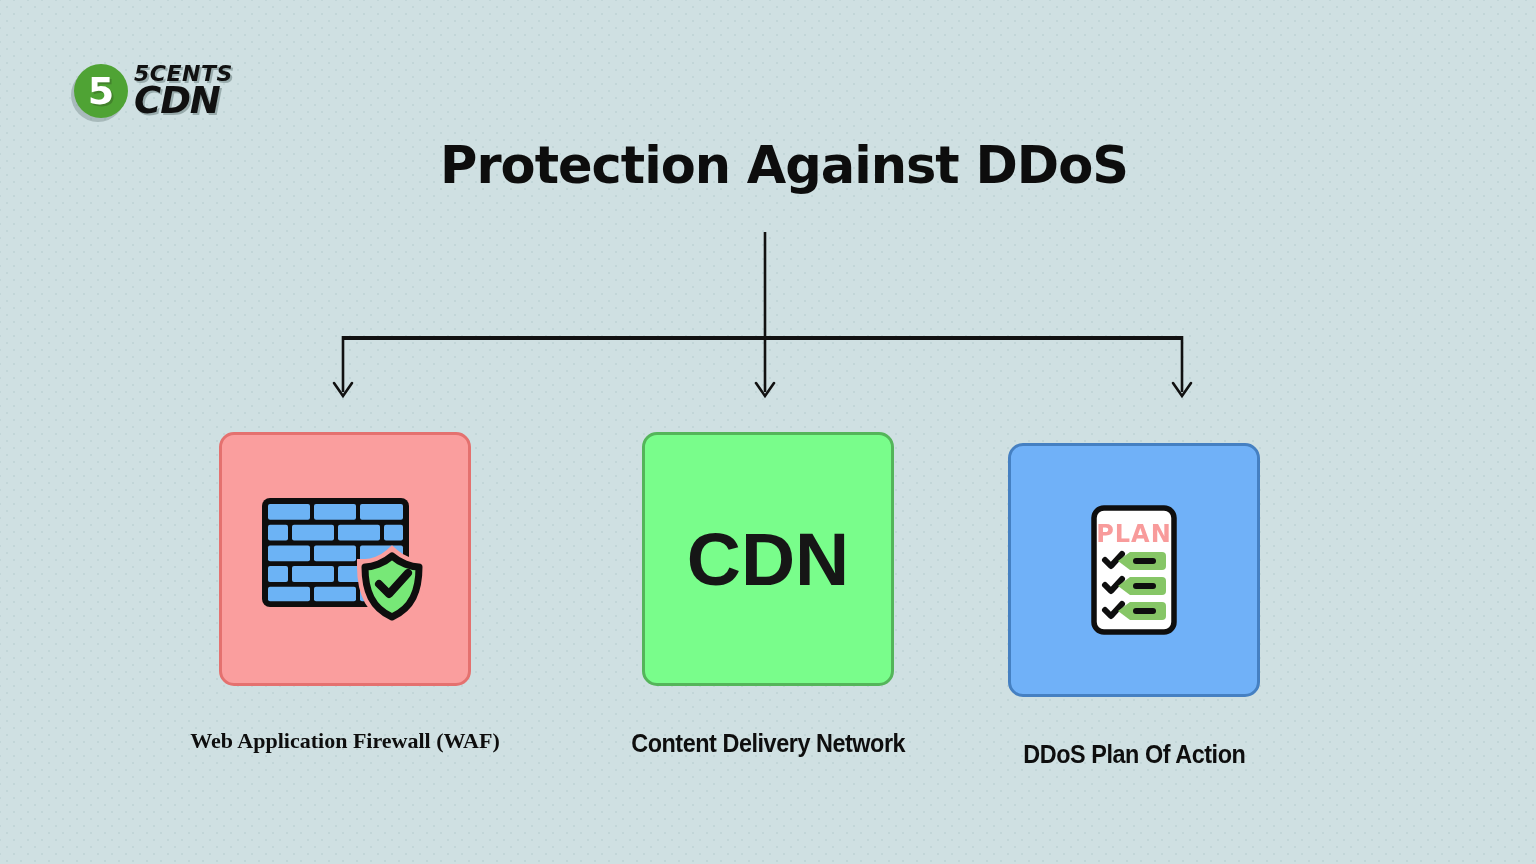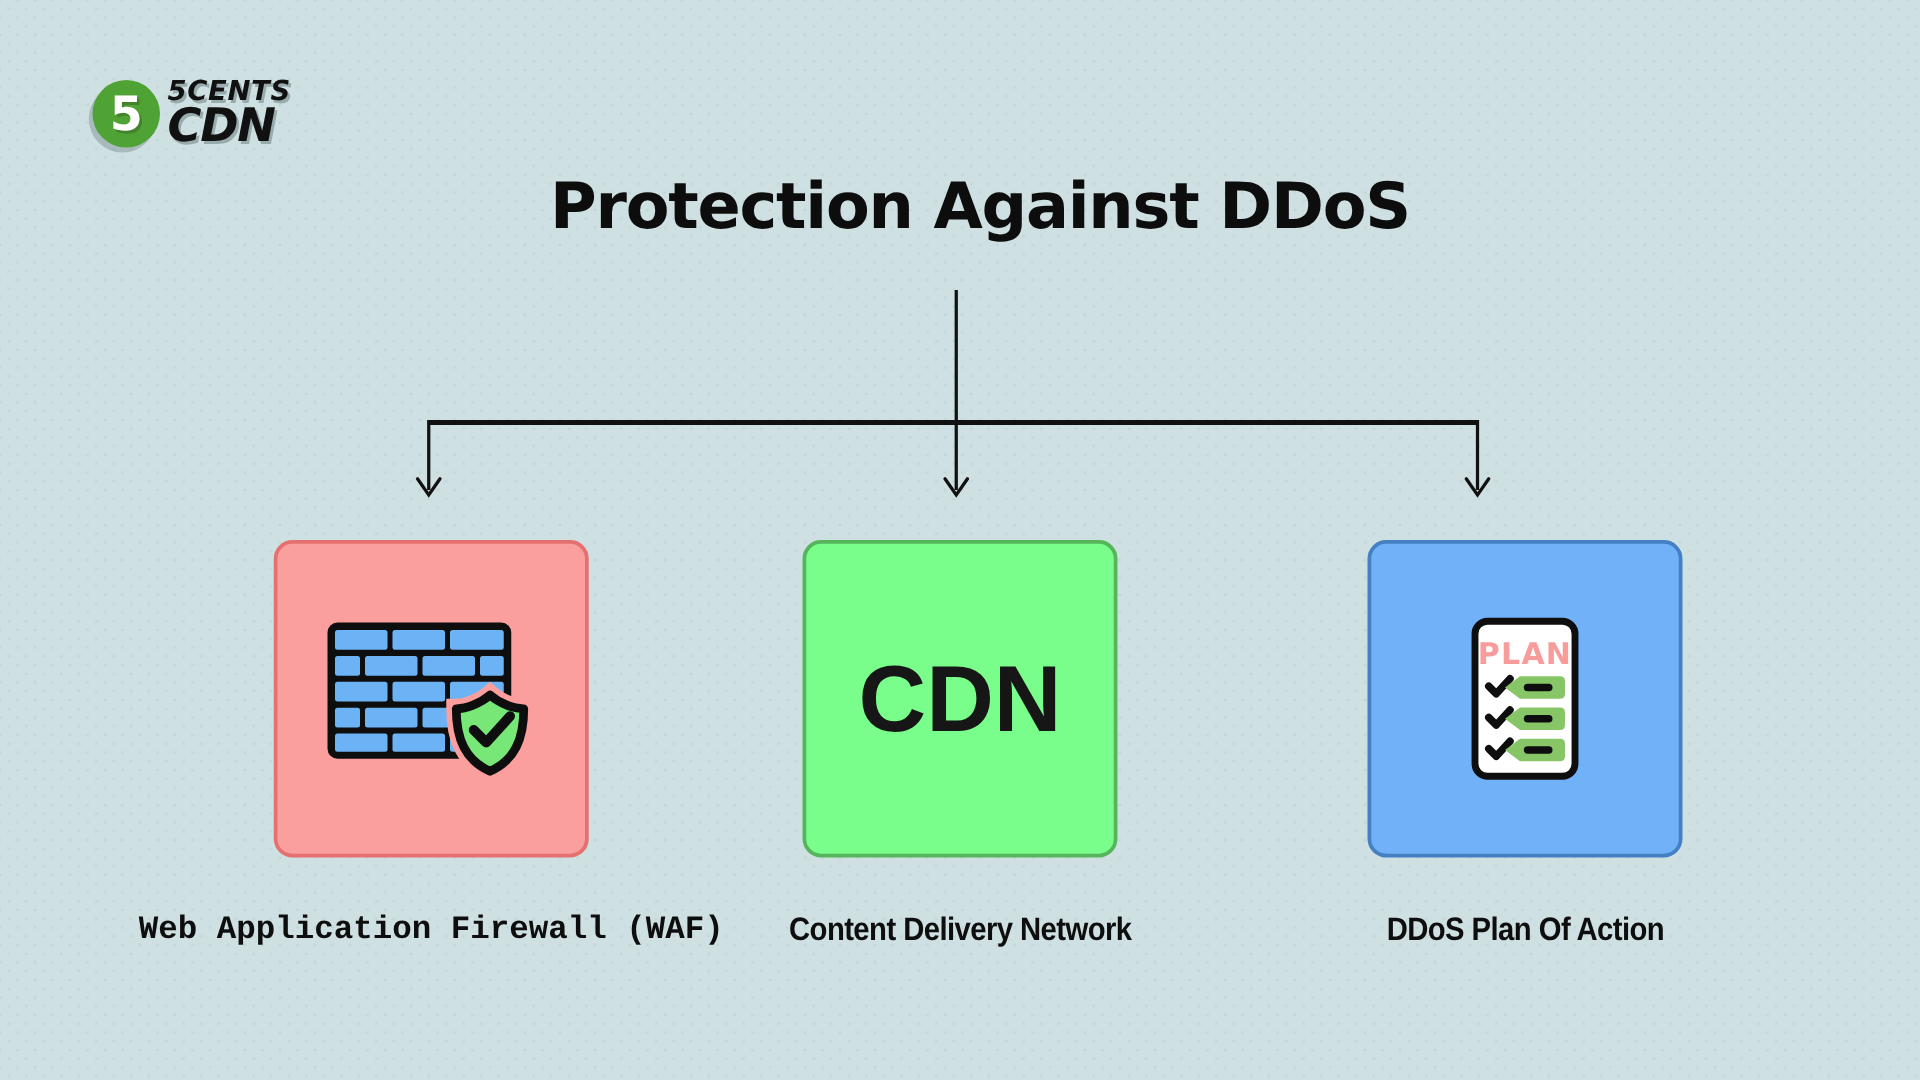--- a/index.html
+++ b/index.html
@@ -90,21 +90,21 @@
   .card-group {
     position: absolute;
     top: 432px;
     width: 420px;
     display: flex;
     flex-direction: column;
     align-items: center;
   }
   .card-group.g1 { left: 135px; }
   .card-group.g2 { left: 558px; }
-  .card-group.g3 { left: 1010px; }
+  .card-group.g3 { left: 924px; margin-top: 11px; }
 
   .card {
     width: 252px;
     height: 254px;
     box-sizing: border-box;
     border-radius: 15px;
     border: 3px solid;
     display: flex;
     align-items: center;
     justify-content: center;
@@ -122,22 +122,22 @@
   }
 
   .card-label {
     margin-top: 42px;
     text-align: center;
     color: #0e0e0e;
     font-weight: 700;
     white-space: nowrap;
   }
   .label-waf {
-    font-size: 26px;
-    font-family: Liberation Mono, monospace;
+    font-size: 22px;
+    font-family: Liberation Serif, serif;
   }
   .label-cond {
     font-size: 26px;
     letter-spacing: -0.5px;
     font-family: "Liberation Sans", sans-serif;
     transform: scaleX(0.9);
   }
 
   .icon-svg { display: block; }
 </style>

